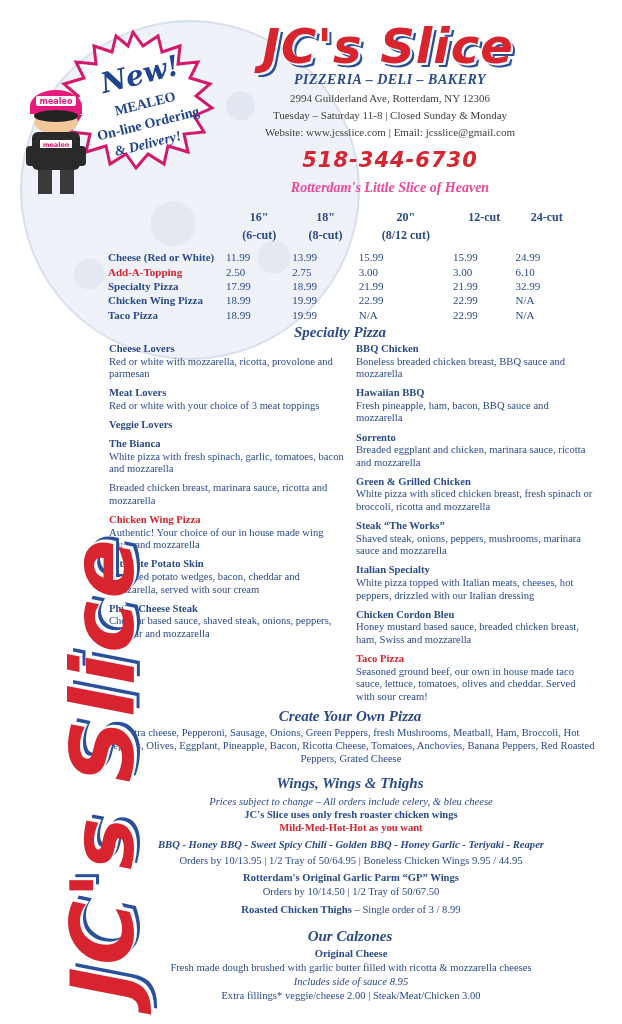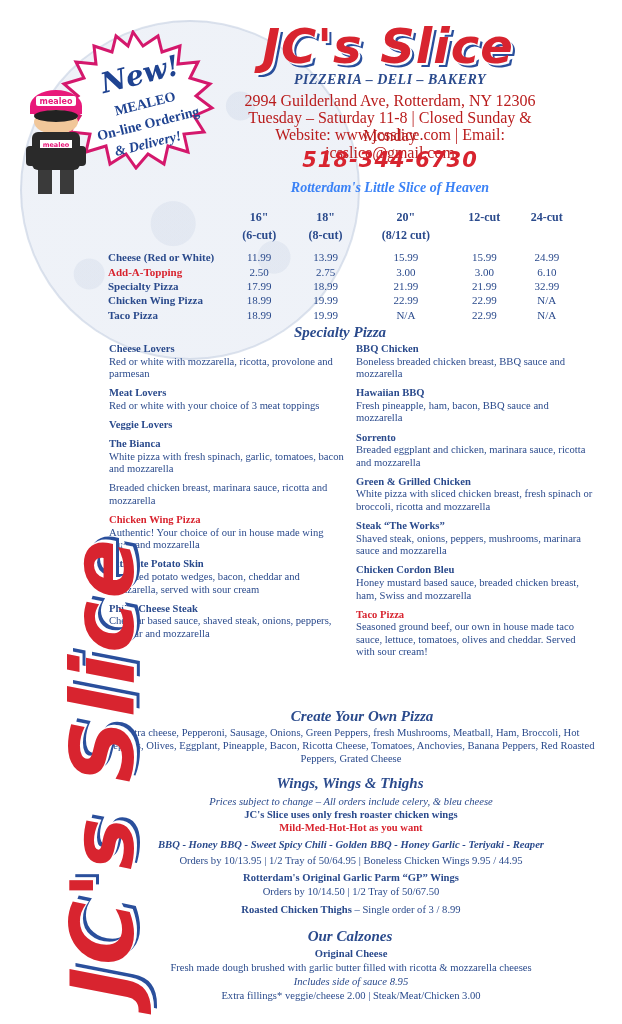--- a/index.html
+++ b/index.html
@@ -34,49 +34,49 @@
 
     
     .logo-top {
       position: absolute; left: 248px; top: 20px; width: 280px; text-align: center;
       font-family: "DejaVu Sans", sans-serif; font-size: 48px; font-style: italic; font-weight: bold;
       color: #d8242f; letter-spacing: 1px;
       text-shadow: 2px 2px 0 #ffffff, 4px 4px 0 #2a4f9c;
       line-height: 52px;
     }
     .subtitle { position: absolute; left: 260px; top: 72px; width: 260px; text-align: center; font-size: 14px; font-style: italic; font-weight: bold; color: #2a4a8c; letter-spacing: 0.5px; }
-    .info { position: absolute; left: 240px; width: 300px; text-align: center; font-size: 16px; color: #b91c1c; }
+    .info { position: absolute; left: 240px; width: 300px; text-align: center; font-size: 11px; color: #404040; }
     .addr { top: 92px; }
     .hours { top: 109px; }
     .web { top: 126px; }
     .phone { position: absolute; left: 270px; top: 148px; width: 240px; text-align: center; font-family: "DejaVu Sans", sans-serif; font-size: 21px; font-style: italic; font-weight: bold; color: #d8242f; letter-spacing: 1px; }
-    .tagline { position: absolute; left: 240px; top: 180px; width: 300px; text-align: center; font-size: 14px; font-style: italic; font-weight: bold; color: #3b82f6; }
+    .tagline { position: absolute; left: 240px; top: 180px; width: 300px; text-align: center; font-size: 14px; font-style: italic; font-weight: bold; color: #ec4899; }
 
     
     .price-table { position: absolute; left: 108px; top: 208px; width: 470px; border-collapse: collapse; font-size: 11px; }
     .price-table th { font-weight: bold; color: #2a4a8c; text-align: center; font-size: 12px; height: 18px; }
     .price-table th.sub { font-weight: bold; height: 18px; }
-    .price-table td { text-align: center; height: 14.4px; color: #2a4a8c; }
+    .price-table td { height: 14.4px; color: #2a4a8c; }
     .price-table td.name { text-align: left; font-weight: bold; width: 118px; }
     .price-table td.name.red { color: #d8242f; }
     .price-table .spacer td { height: 6px; }
 
     
     .sec-title { position: absolute; text-align: center; font-size: 15px; font-style: italic; font-weight: bold; color: #2a4a8c; }
     .specialty-title { left: 240px; top: 324px; width: 200px; }
     .col { position: absolute; width: 240px; font-size: 10.6px; line-height: 12.6px; }
     .col-left { left: 109px; top: 343px; }
     .col-right { left: 356px; top: 343px; }
     .item { margin-bottom: 6.5px; }
     .item .iname { font-weight: bold; color: #2a4a8c; }
     .item .iname.red { color: #d8242f; }
     .item .idesc { color: #2a4a8c; }
 
     
-    .create-title { left: 212px; top: 708px; width: 300px; text-align: center; }
+    .create-title { left: 200px; top: 708px; width: 300px; text-align: center; }
     .center-block { position: absolute; left: 104px; width: 494px; text-align: center; font-size: 10.6px; line-height: 13px; color: #2a4a8c; }
     .create-list { top: 726px; }
 
     .wings-title { left: 200px; top: 775px; width: 300px; }
     .w1 { top: 795px; font-style: italic; }
     .w2 { top: 808px; font-weight: bold; }
     .w3 { top: 821px; font-weight: bold; color: #d8242f; }
     .w4 { top: 838px; font-style: italic; font-weight: bold; }
     .w5 { top: 854px; }
     .w6 { top: 871px; font-weight: bold; }
@@ -255,20 +255,24 @@
     </div>
   <div class="item">
       <div class="iname">Green &amp; Grilled Chicken</div>
       <div class="idesc">White pizza with sliced chicken breast, fresh spinach or broccoli, ricotta and mozzarella</div>
     </div>
   <div class="item">
       <div class="iname">Steak “The Works”</div>
       <div class="idesc">Shaved steak, onions, peppers, mushrooms, marinara sauce and mozzarella</div>
     </div>
   <div class="item">
+      <div class="iname">Italian Specialty</div>
+      <div class="idesc">White pizza topped with Italian meats, cheeses, hot peppers, drizzled with our Italian dressing</div>
+    </div>
+  <div class="item">
       <div class="iname">Chicken Cordon Bleu</div>
       <div class="idesc">Honey mustard based sauce, breaded chicken breast, ham, Swiss and mozzarella</div>
     </div>
   <div class="item">
       <div class="iname red">Taco Pizza</div>
       <div class="idesc">Seasoned ground beef, our own in house made taco sauce, lettuce, tomatoes, olives and cheddar. Served with sour cream!</div>
     </div>
 </div>
 
 <div class="sec-title create-title">Create Your Own Pizza</div>

